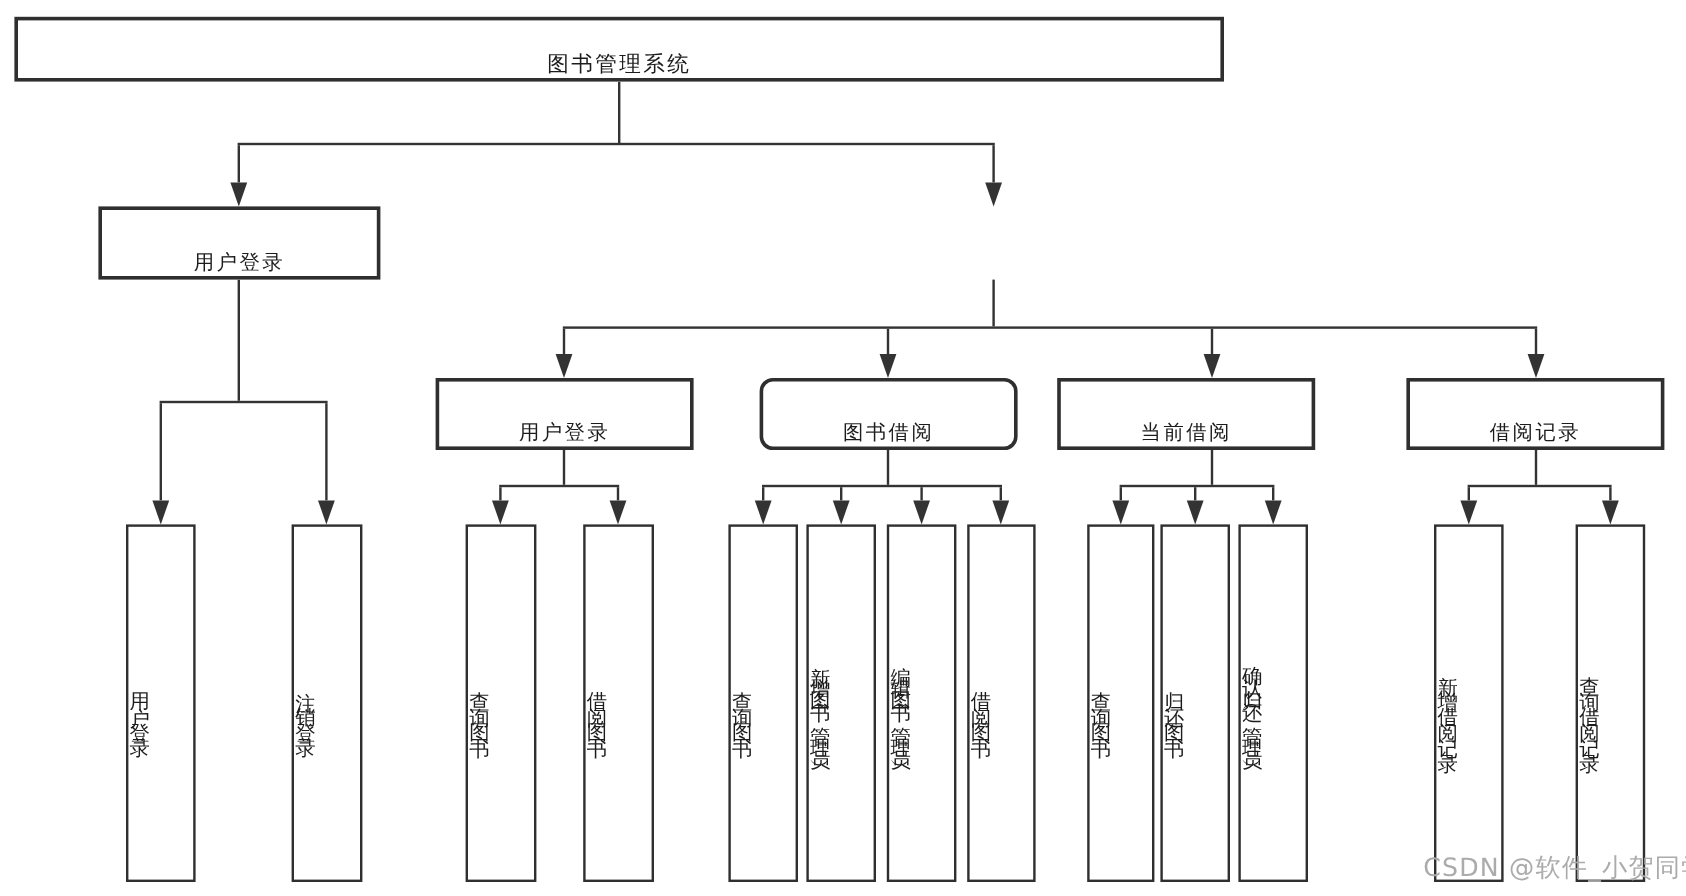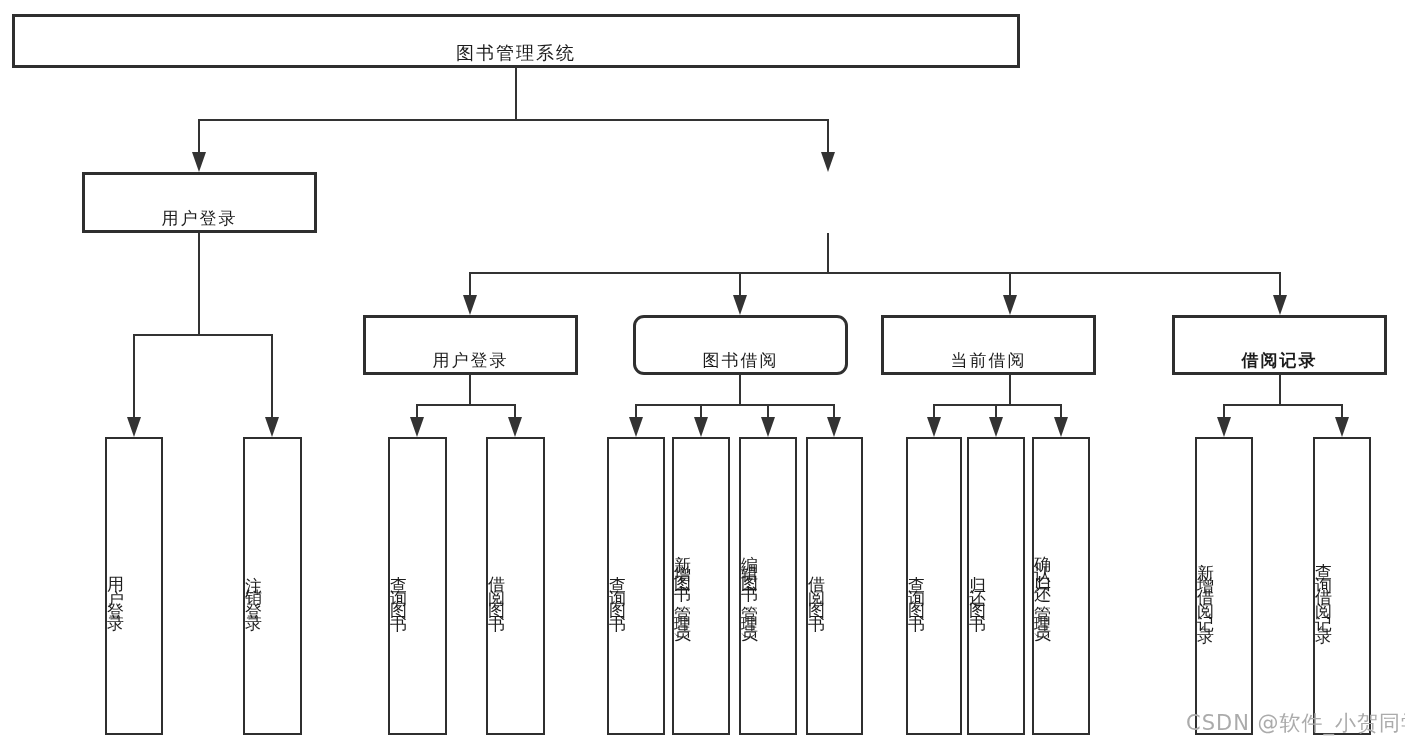--- a/index.html
+++ b/index.html
@@ -140,21 +140,21 @@
 
   <div class="box" style="left:363px; top:315px; width:215px; height:60px;">
     <span>用户登录</span>
   </div>
   <div class="box" style="left:633px; top:315px; width:215px; height:60px;border-radius:11px;">
     <span>图书借阅</span>
   </div>
   <div class="box" style="left:881px; top:315px; width:215px; height:60px;">
     <span>当前借阅</span>
   </div>
-  <div class="box" style="left:1172px; top:315px; width:215px; height:60px;font-weight:bold;">
+  <div class="box" style="left:1172px; top:315px; width:215px; height:60px;">
     <span>借阅记录</span>
   </div>
 
   <div class="box vbox" style="left:105px; top:437px; width:58px; height:298px;">
     <span>用户登录</span>
   </div>
   <div class="box vbox" style="left:243px; top:437px; width:59px; height:298px;">
     <span>注销登录</span>
   </div>
 

